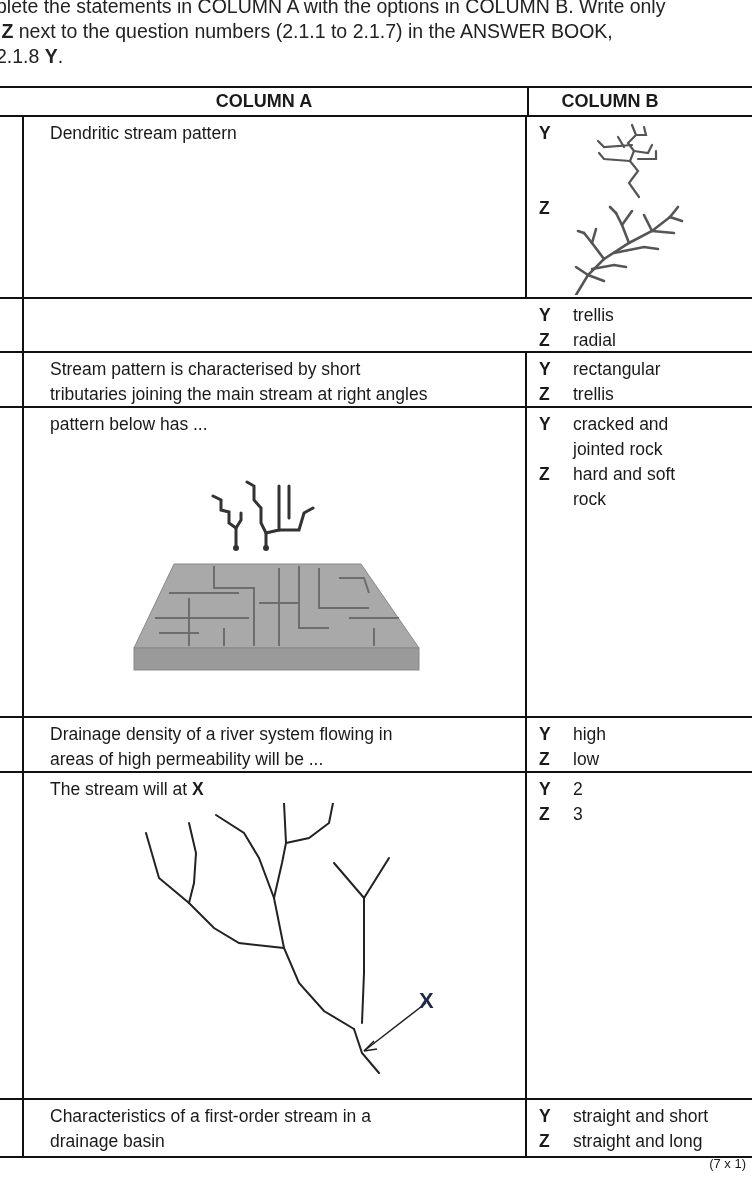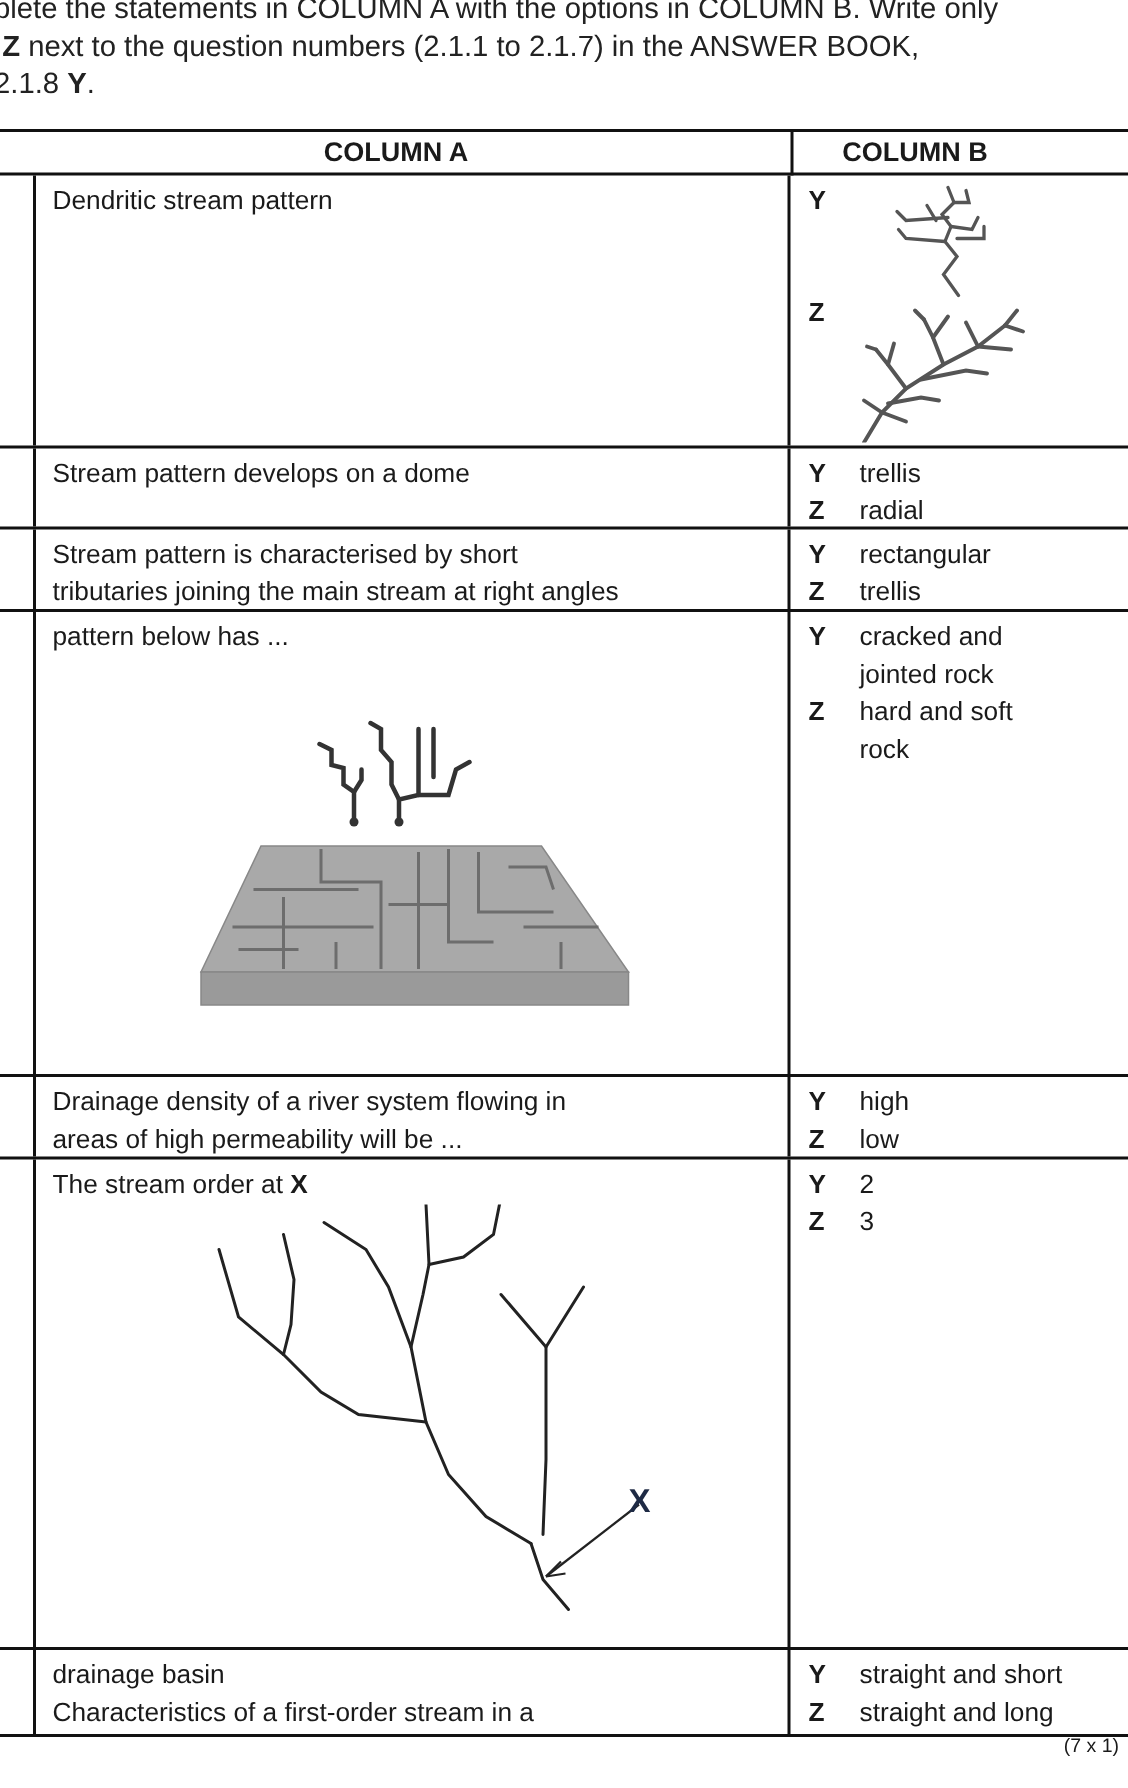--- a/index.html
+++ b/index.html
@@ -26,21 +26,21 @@
     font-weight: bold; font-size: 18px;
   }
   .hdr .ha { position: absolute; left: 0; width: 528px; top: 3px; text-align: center; }
   .hdr .hb { position: absolute; left: 510px; width: 200px; top: 3px; text-align: center; }
   .hdr .divider { position: absolute; left: 527px; top: 0; bottom: -2px; width: 2px; background: #111; }
 
   .row { position: relative; border-bottom: 2px solid #111; }
   .row .numcell { position: absolute; left: 0; top: 0; bottom: 0; width: 22px; border-right: 2px solid #111; }
   .row .acell {
     position: absolute; left: 24px; top: 0; bottom: 0; width: 503px;
-    border-right: 2px solid #111; padding: 4px 0 0 11px; box-sizing: border-box;
+    border-right: 2px solid #111; padding: 4px 0 0 26px; box-sizing: border-box;
     font-size: 17.5px; line-height: 25px;
   }
   .row .bcell {
     position: absolute; left: 529px; top: 0; bottom: 0; right: 0;
     padding: 4px 0 0 10px; box-sizing: border-box;
     font-size: 17.5px; line-height: 25px;
   }
   .opt { display: flex; }
   .opt .k { width: 34px; font-weight: bold; flex: none; }
   .opt .v { flex: 1; }
@@ -107,23 +107,20 @@
           <path d="M14 72 L30 78"></path>
           <path d="M10 30 L4 28"></path>
           <path d="M42 10 L36 4"></path>
         </g>
       </svg>
     </div>
   </div>
 
   <div class="row" style="height:52px">
     <div class="numcell"></div>
-    <div class="acell">
-      <span>Stream pattern develops on a dome</span>
-    </div>
     <div class="bcell">
       <div class="opt">
           <span class="k">Y</span>
           <span class="v">trellis</span>
         </div>
       <div class="opt">
           <span class="k">Z</span>
           <span class="v">radial</span>
         </div>
     </div>
@@ -207,21 +204,21 @@
       <div class="opt">
           <span class="k">Z</span>
           <span class="v">low</span>
         </div>
     </div>
   </div>
 
   <div class="row" style="height:325px">
     <div class="numcell"></div>
     <div class="acell">
-      <span>The stream order at </span><b>X</b>
+      <span>The stream will at </span><b>X</b>
       <svg class="fig" style="left:110px;top:30px" width="300" height="292" viewBox="0 0 300 292">
         <g stroke="#222" stroke-width="2" fill="none" stroke-linecap="round">
           <path d="M12 30 L25 75 L55 100 L80 125 L105 140 L150 145"></path>
           <path d="M55 100 L60 80 L62 50 L55 20"></path>
           <path d="M82 12 L110 30 L125 55 L140 95 L150 145 L165 180 L190 208 L220 226"></path>
           <path d="M140 95 L148 60 L152 40 L150 0"></path>
           <path d="M152 40 L175 35 L195 20 L200 -5"></path>
           <path d="M200 60 L230 95 L255 55"></path>
           <path d="M230 95 L230 170 L228 220"></path>
           <path d="M220 226 L228 250 L245 270"></path>
@@ -241,22 +238,22 @@
       <div class="opt">
           <span class="k">Z</span>
           <span class="v">3</span>
         </div>
     </div>
   </div>
 
   <div class="row" style="height:56px">
     <div class="numcell"></div>
     <div class="acell">
+      <div>Characteristics of a first-order stream in a</div>
       <div>drainage basin</div>
-      <div>Characteristics of a first-order stream in a</div>
     </div>
     <div class="bcell">
       <div class="opt">
           <span class="k">Y</span>
           <span class="v" style="white-space:nowrap">straight and short</span>
         </div>
       <div class="opt">
           <span class="k">Z</span>
           <span class="v" style="white-space:nowrap">straight and long</span>
         </div>

